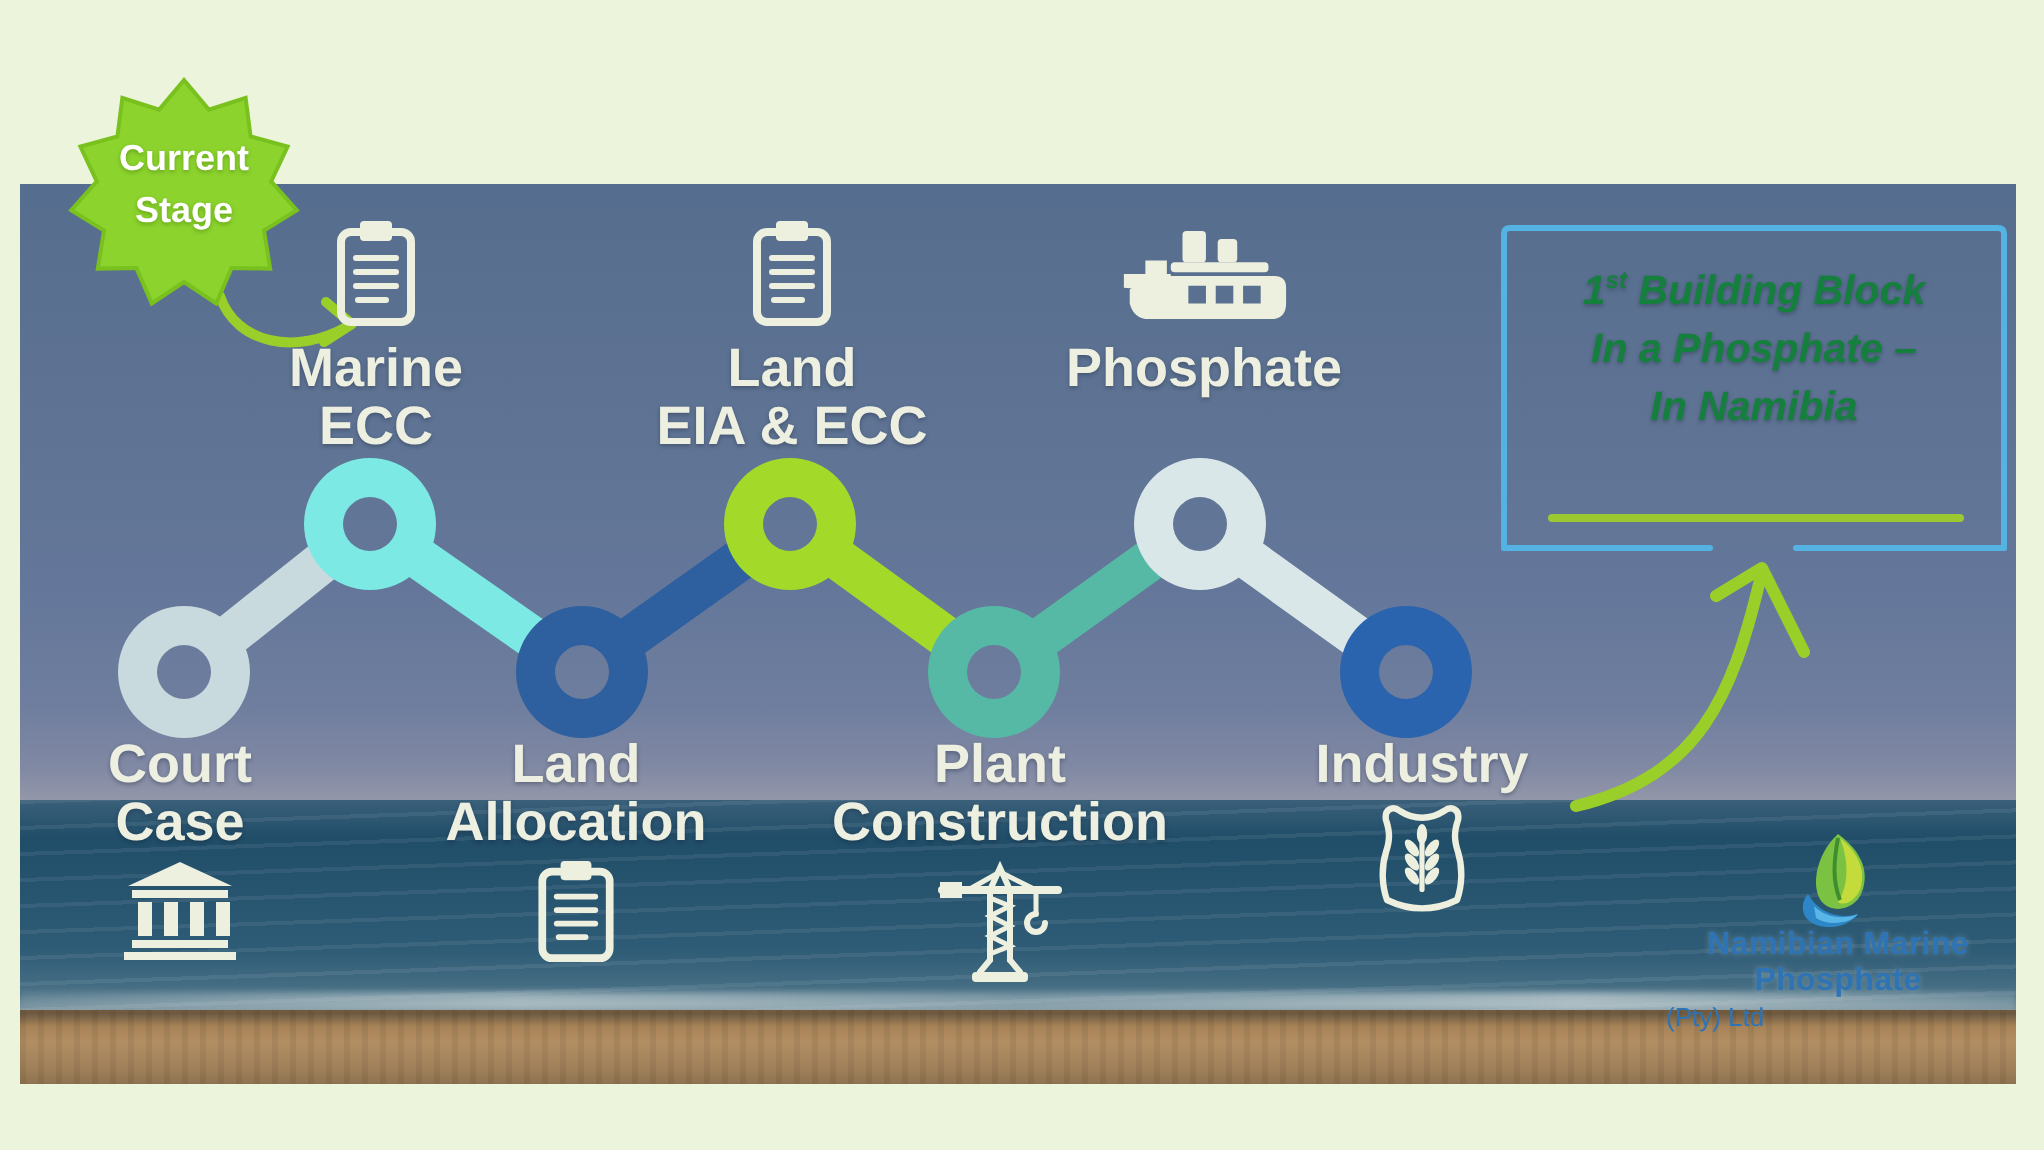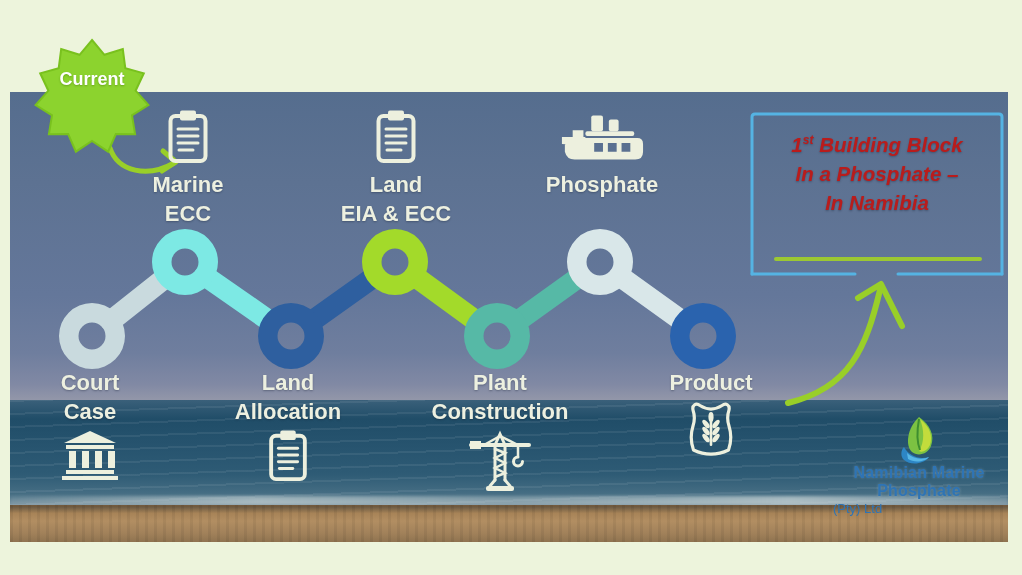--- a/index.html
+++ b/index.html
@@ -20,34 +20,34 @@
     background:linear-gradient(90deg, rgba(225,232,230,.15), rgba(225,232,230,.55) 25%, rgba(225,232,230,.30) 50%, rgba(225,232,230,.60) 78%, rgba(225,232,230,.20));}
   .sand{position:absolute;left:0;right:0;top:413px;bottom:0;
     background:
       repeating-linear-gradient(90deg, rgba(0,0,0,0.06) 0 3px, rgba(0,0,0,0) 3px 9px),
       linear-gradient(180deg,#6e5c44 0%,#a78357 18%,#b28e62 40%,#a1815a 75%,#8f7350 100%);
     border-top:2px solid rgba(40,30,20,0.30);}
   
   #overlay{position:absolute;left:0;top:0;width:1022px;height:575px;z-index:2;}
   
   .stage{position:absolute;width:170px;display:flex;flex-direction:column;align-items:center;z-index:3;}
-  .stage .lbl{display:block;width:100%;text-align:center;font-size:22px;font-weight:700;
+  .stage .lbl{display:block;width:100%;text-align:center;font-size:27px;font-weight:700;
     color:#edf0e0;line-height:29px;text-shadow:0 1px 2px rgba(20,30,50,.35);}
   .icon-wrap{display:flex;justify-content:center;}
   .stage-top{top:110px;}
   .stage-top .icon-wrap{margin-bottom:6px;}
   .stage-bottom{top:368px;}
   .stage-bottom .icon-wrap{margin-top:4px;}
   
   #badge-svg{position:absolute;left:28px;top:32px;width:130px;height:132px;z-index:3;}
   .badge-text{position:absolute;left:40px;top:66px;width:104px;z-index:4;text-align:center;
     color:#ffffff;font-weight:700;font-size:18px;line-height:26px;text-shadow:0 1px 2px rgba(60,110,0,.45);}
   
   .callout-text{position:absolute;left:752px;top:126px;width:250px;z-index:3;text-align:center;
-    color:#b91c1c;font-size:20.5px;font-style:italic;font-weight:700;line-height:29px;
+    color:#15803d;font-size:20.5px;font-style:italic;font-weight:700;line-height:29px;
     text-shadow:0 1px 2px rgba(20,30,50,.35);}
   .callout-text sup{font-size:12px;}
   
   .logo{position:absolute;left:833px;top:416px;width:172px;z-index:3;text-align:center;}
   .logo svg{display:block;margin:0 auto;}
   .logo-name{font-size:16px;font-weight:700;letter-spacing:.2px;
     text-shadow:0 0 3px rgba(255,255,255,.25);}
   .logo-sub{font-size:13px;font-weight:400;text-align:left;padding-right:14px;margin-top:1px;}
   .ic{display:block;}
 </style>
@@ -100,20 +100,21 @@
     <path d="M788,403 C850,388 866,348 880,290" stroke="#99cf28"></path>
     <path d="M858,298 L881,284 L902,326" stroke="#99cf28"></path>
   </g>
 </svg>
 
 <svg id="badge-svg" viewBox="28 32 130 132">
   <polygon id="badge-star" stroke-width="2" points="92.0,40.0 104.4,54.8 122.8,49.0 125.3,68.2 143.8,73.3 135.6,90.7 148.4,105.1 132.0,115.3 135.1,134.3 115.8,134.0 108.1,151.7 92.0,141.0 75.9,151.7 68.2,134.0 48.9,134.3 52.0,115.3 35.6,105.1 48.4,90.7 40.2,73.3 58.7,68.2 61.2,49.0 79.6,54.8" fill="#8cd32e" stroke="#79c11e"></polygon>
 </svg>
 <div class="badge-text">
   <div>Current</div>
+  <div>Stage</div>
 </div>
 
 <div class="stage stage-top" style="left:103px">
   <div class="icon-wrap">
     <svg class="ic" width="40" height="54" viewBox="0 0 40 54">
       <rect x="12" y="0.5" width="16" height="10" rx="2" fill="#edf0de"></rect>
       <rect x="2.5" y="6" width="35" height="45" rx="5" fill="none" stroke="#edf0de" stroke-width="4"></rect>
       <g stroke="#edf0de" stroke-width="3" stroke-linecap="round">
         <line x1="10" y1="19" x2="30" y2="19"></line>
           <line x1="10" y1="26" x2="30" y2="26"></line>
@@ -209,21 +210,21 @@
         <line x1="50" y1="15" x2="50" y2="26" stroke-width="2.5"></line>
         <path d="M50,27 a4.5,4.5 0 1 0 4.5,4.5" stroke-width="3"></path>
       </g>
       <rect x="2" y="11" width="11" height="8" fill="#edf0de"></rect>
       <rect x="18" y="56" width="28" height="5" rx="2" fill="#edf0de"></rect>
     </svg>
   </div>
 </div>
 
 <div class="stage stage-bottom" style="left:626px">
-  <span class="lbl">Product</span>
+  <span class="lbl">Industry</span>
   <span class="lbl"></span>
   <div class="icon-wrap">
     <svg class="ic" width="50" height="56" viewBox="0 0 50 56">
       <path d="M7,9 C6,4 10,1.5 14,4.5 C21,9 29,9 36,4.5 C40,1.5 44,4 43,9 C41,15 41,19 43,25
                C45.5,33 45,42 42.5,49 C31,54.5 19,54.5 7.5,49 C5,42 4.5,33 7,25 C9,19 9,15 7,9 Z" fill="none" stroke="#edf0de" stroke-width="3.2" stroke-linejoin="round"></path>
       <g fill="#edf0de">
         <ellipse cx="25" cy="16" rx="2.6" ry="5"></ellipse>
         <ellipse cx="20" cy="23" rx="2.4" ry="5" transform="rotate(-38 20 23)"></ellipse>
         <ellipse cx="30" cy="23" rx="2.4" ry="5" transform="rotate(38 30 23)"></ellipse>
         <ellipse cx="20" cy="30" rx="2.4" ry="5" transform="rotate(-38 20 30)"></ellipse>

